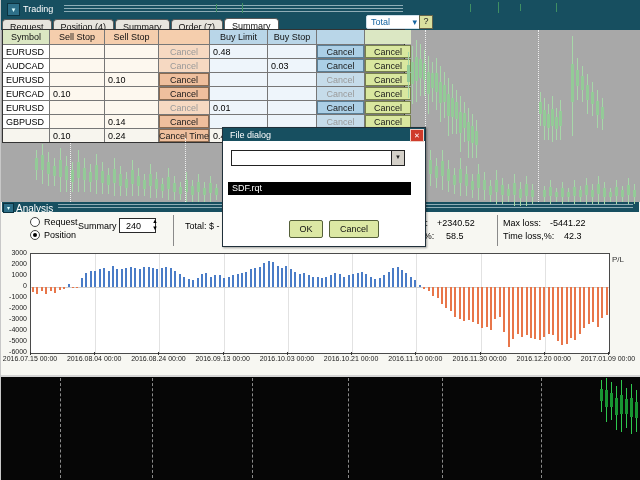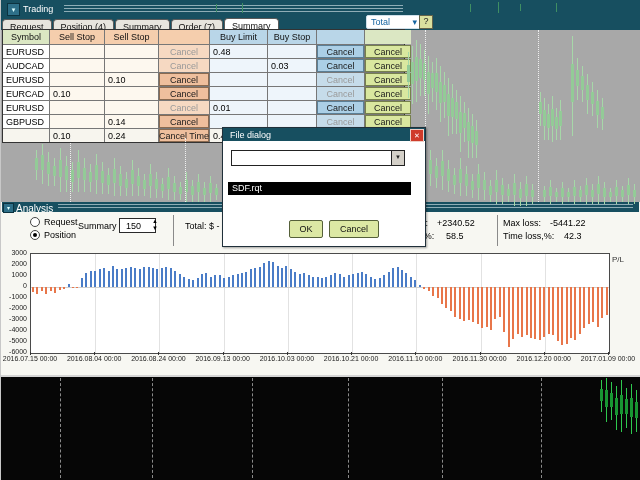--- a/index.html
+++ b/index.html
@@ -203,21 +203,21 @@
   <div class="abs rrow" style="left:30px;top:217px;">
     <span class="radio" id="radio0"></span>
     <span class="small9" id="radioLab0">Request</span>
   </div>
   <div class="abs rrow" style="left:30px;top:230px;">
     <span class="radio sel" id="radio1"></span>
     <span class="small9" id="radioLab1">Position</span>
   </div>
   <div class="abs small9" style="left:78px;top:221px;">Summary</div>
   <div class="abs spin-box" style="left:119px;top:218px;width:29px;height:13px;">
-      <span>150</span>
+      <span>240</span>
     </div>
   <div class="abs spin-arrows" style="left:152px;top:218px;">
     <div>▲</div>
     <div>▼</div>
   </div>
   <div class="abs vsep" style="left:173px;top:215px;height:31px;"></div>
   <div class="abs small9" style="left:185px;top:221px;white-space:nowrap;">Total: $ -</div>
 
   <div class="abs statrow" style="left:386px;top:218px;">
     <span class="lab" style="width:51px;" id="st0l">Max profit:</span>

